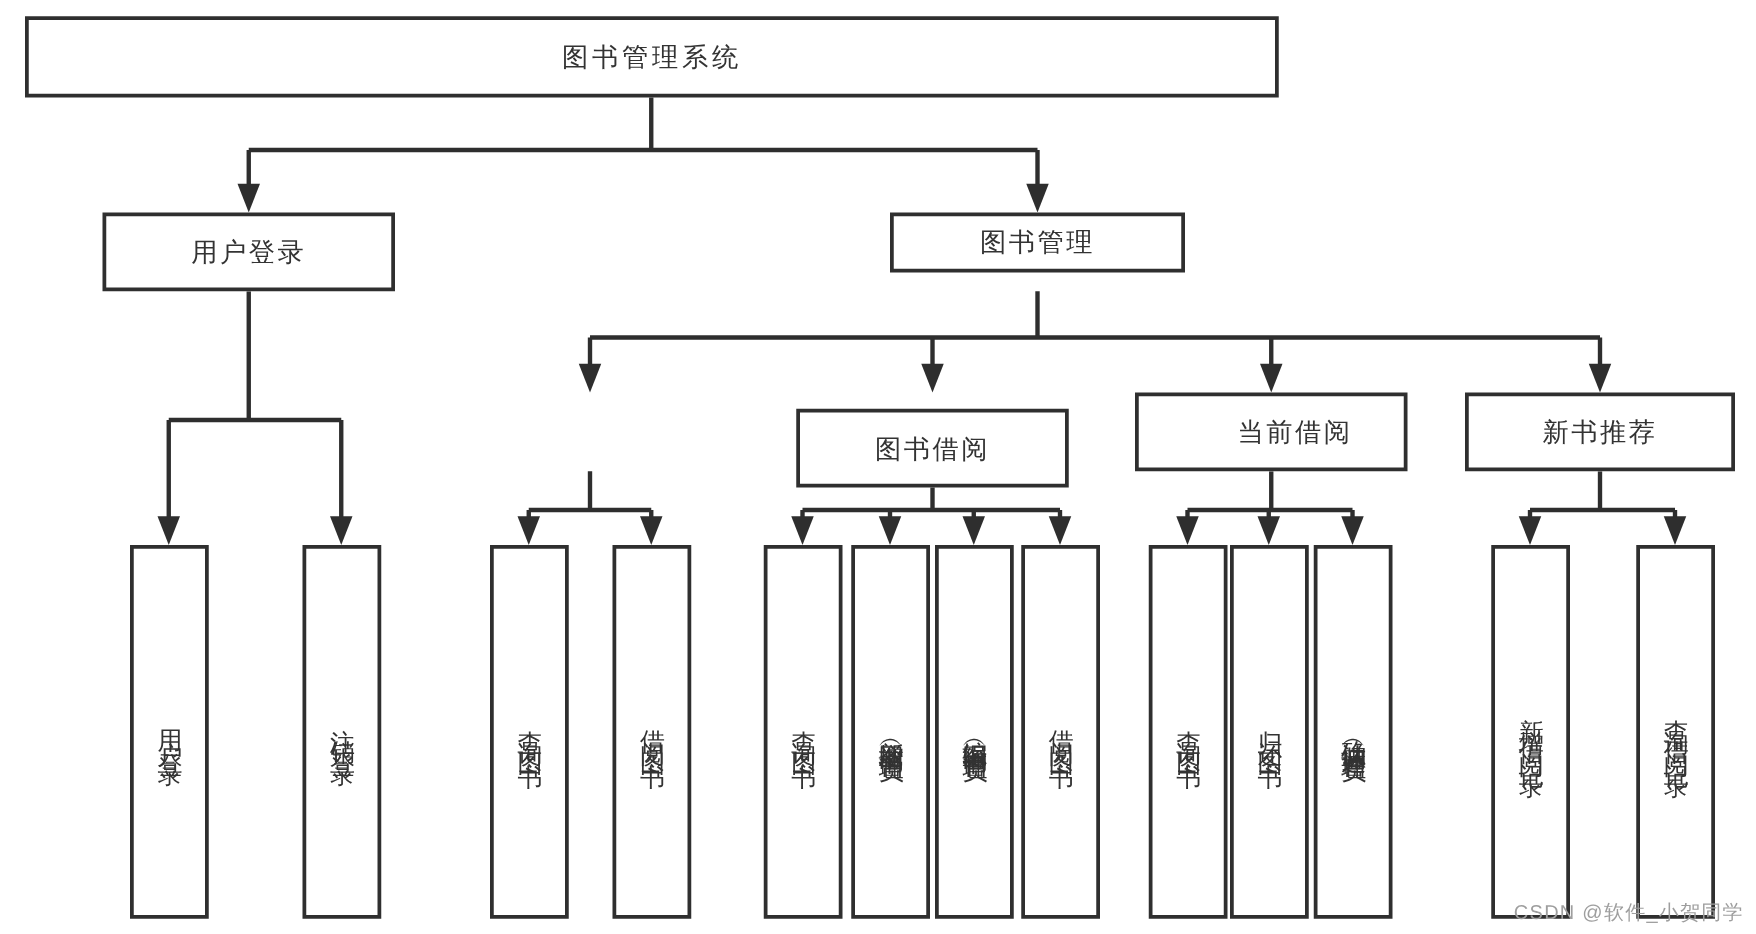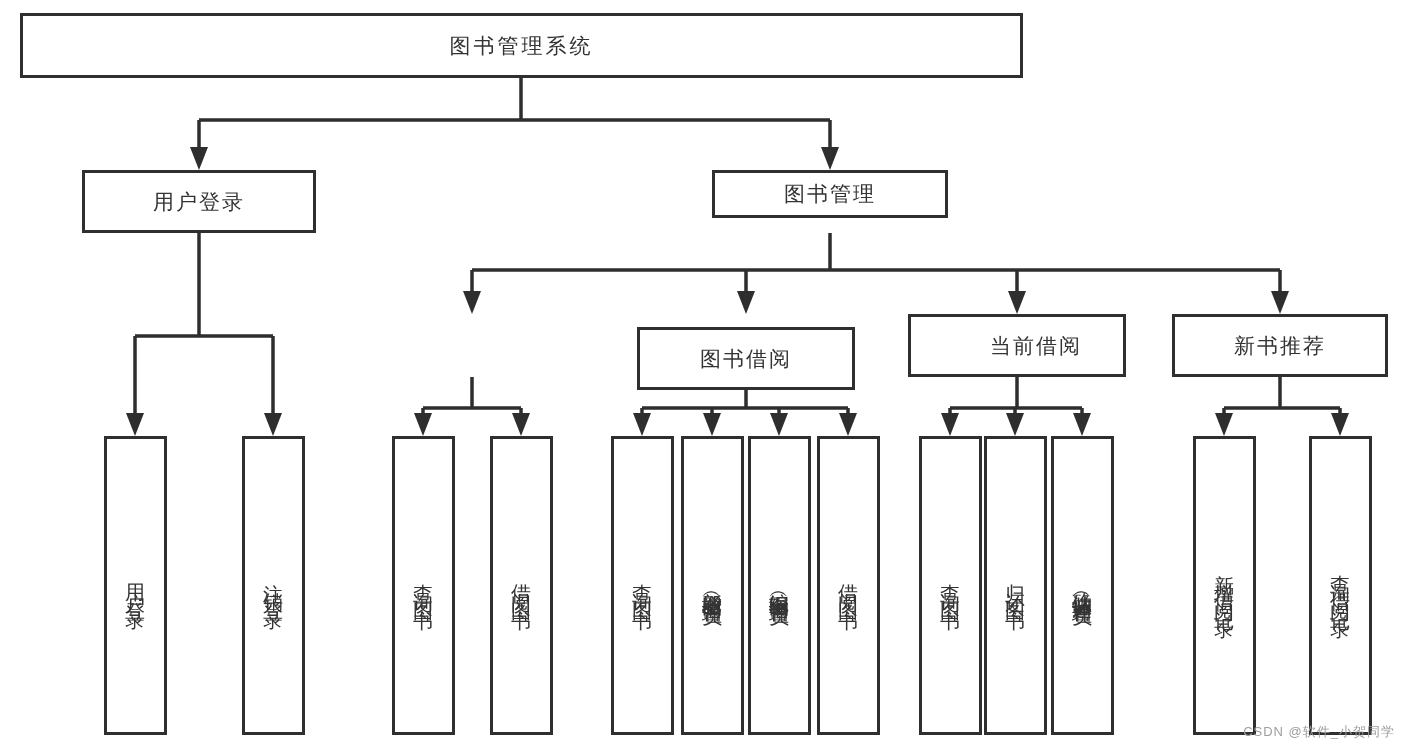--- a/index.html
+++ b/index.html
@@ -40,21 +40,21 @@
     font-size: 20px;
     letter-spacing: 9px;
     line-height: 1;
   }
   .node.leaf.med span { letter-spacing: 9px; }
   .node.leaf.long span { letter-spacing: 2px; }
   .watermark {
     position: absolute;
     right: 10px;
     bottom: 6px;
-    font-size: 13px;
+    font-size: 16px;
     color: #9e9e9e;
     letter-spacing: 1px;
     white-space: nowrap;
   }
 </style>
 </head>
 <body>
 
 <div class="stage">
 

